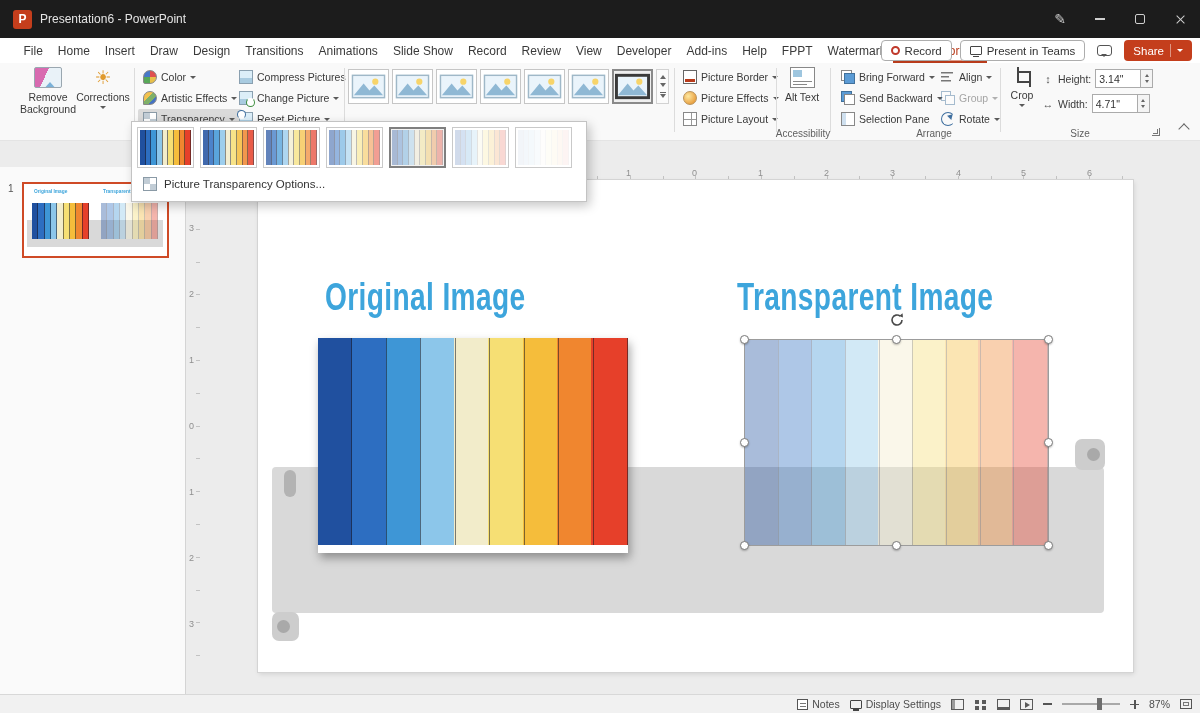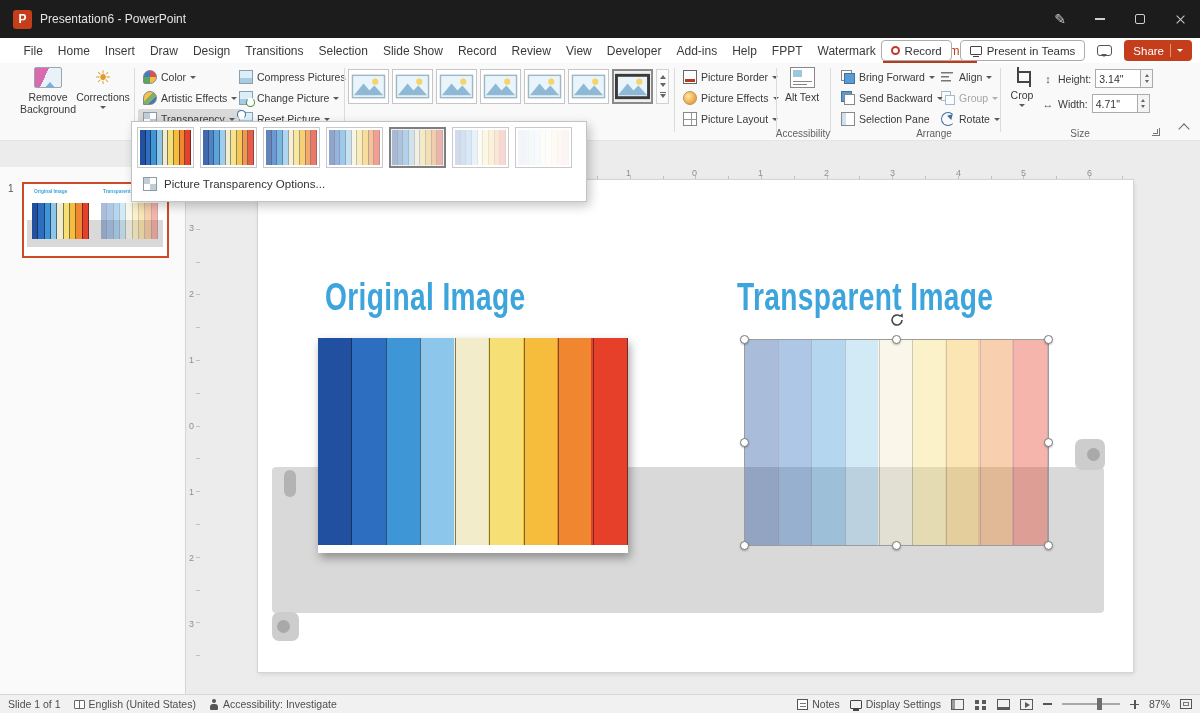--- a/index.html
+++ b/index.html
@@ -217,21 +217,21 @@
         <span class="menu-item">Home</span>
 
         <span class="menu-item">Insert</span>
 
         <span class="menu-item">Draw</span>
 
         <span class="menu-item">Design</span>
 
         <span class="menu-item">Transitions</span>
 
-        <span class="menu-item">Selection</span>
+        <span class="menu-item">Animations</span>
 
         <span class="menu-item">Slide Show</span>
 
         <span class="menu-item">Record</span>
 
         <span class="menu-item">Review</span>
 
         <span class="menu-item">View</span>
 
         <span class="menu-item">Developer</span>
@@ -611,31 +611,20 @@
           <svg viewBox="0 0 16 16" width="16" height="16">
             <path d="M13 8a5 5 0 1 1-1.8-3.85" fill="none" stroke="#4a4a4a" stroke-width="1.6"></path>
             <path d="M13.6 1.2 L13.9 5.4 L10.1 4.1 Z" fill="#4a4a4a"></path>
           </svg>
         </span>
       </div>
     </div>
   </main>
 
   <footer class="statusbar">
-    <div class="sb-left">
-      <span class="sb-item">Slide 1 of 1</span>
-      <span class="sb-item">
-        <span class="ic-book"></span>
-        <span>English (United States)</span>
-      </span>
-      <span class="sb-item">
-        <span class="ic-person"></span>
-        <span>Accessibility: Investigate</span>
-      </span>
-    </div>
     <div class="sb-right">
       <span class="sb-item">
         <span class="ic-notes"></span>
         <span>Notes</span>
       </span>
       <span class="sb-item">
         <span class="ic-monitor"></span>
         <span>Display Settings</span>
       </span>
       <span class="vi vi-normal"></span>

